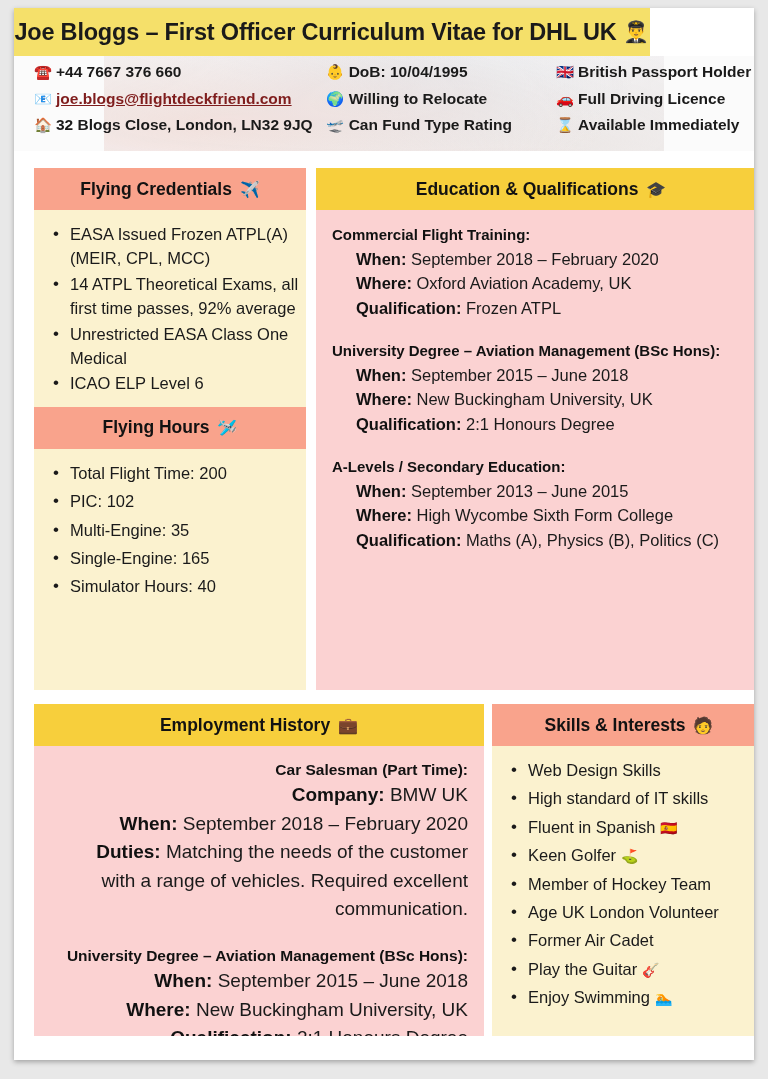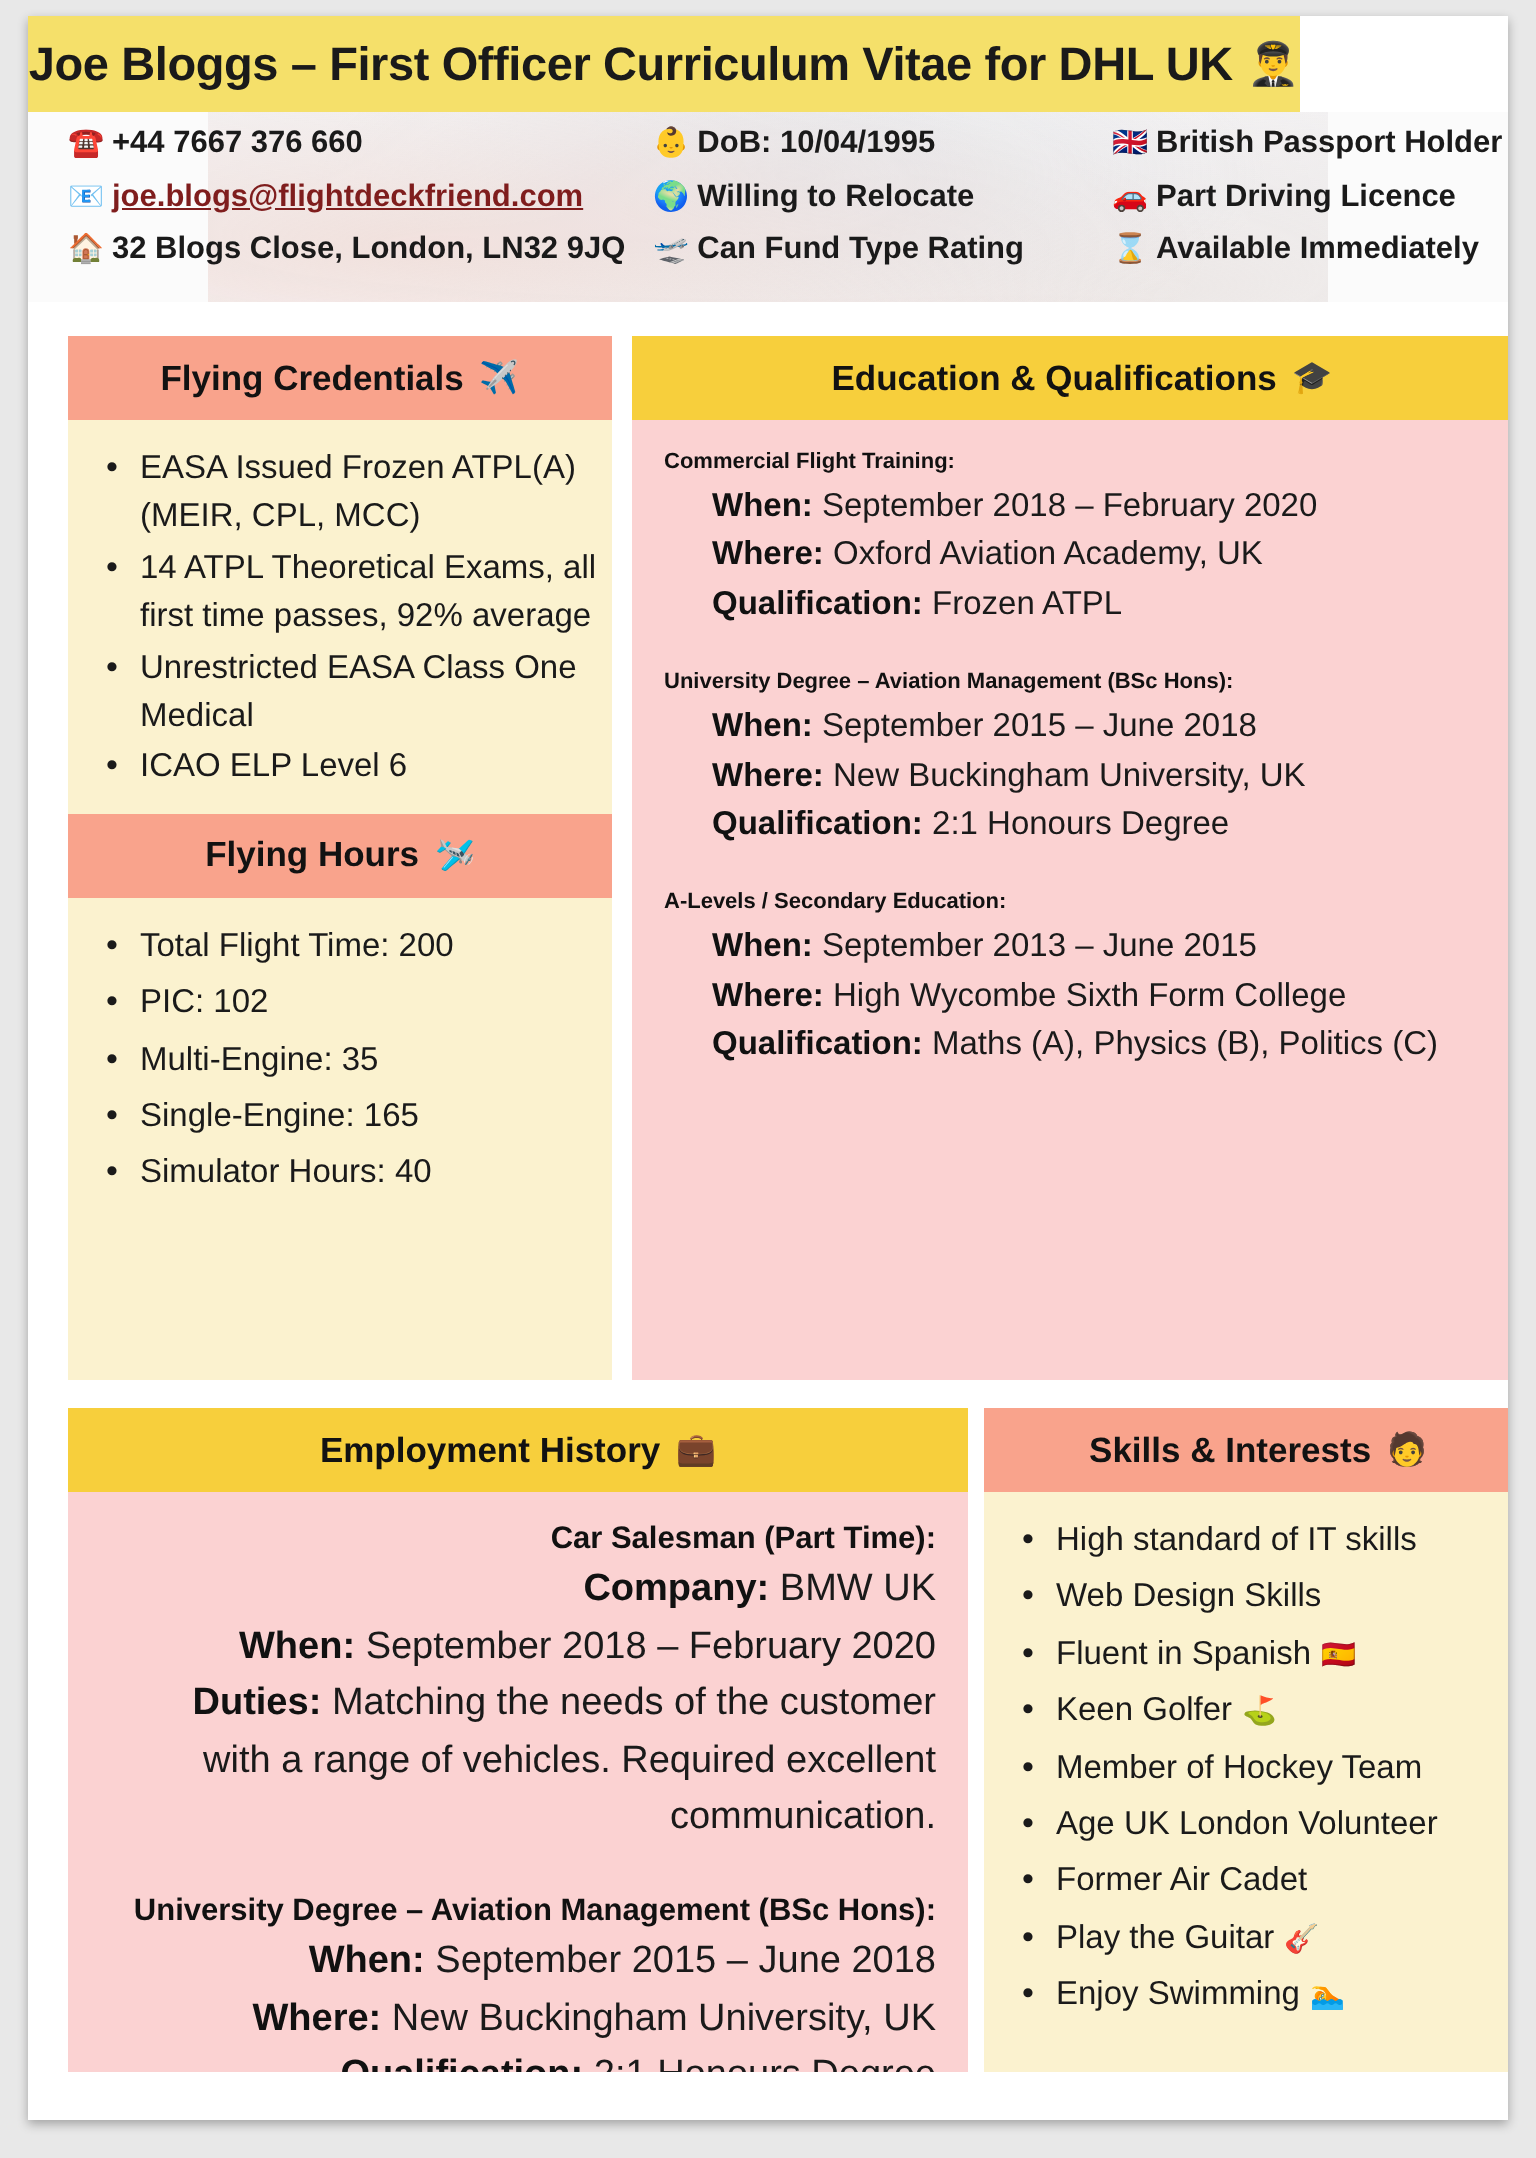--- a/index.html
+++ b/index.html
@@ -164,21 +164,21 @@
   ul.bul.tight li { margin-bottom: 4px; }
   .li-emoji { margin-left: 5px; font-size: 14px; }
 
   
   .detail-wrap {
     padding: 14px 14px 10px 16px;
   }
   .detail-block { margin-bottom: 20px; }
   .detail-block:last-child { margin-bottom: 0; }
   .detail-title {
-    font-size: 11px;
+    font-size: 15px;
     font-weight: bold;
     color: #111;
     line-height: 1.45;
     margin-bottom: 1px;
     padding-left: 0px;
     text-indent: 0;
   }
   .detail-title.hanging { padding-left: 22px; text-indent: -22px; }
   .detail-line {
     font-size: 16.5px;
@@ -251,21 +251,21 @@
         </div>
       </div>
 
       <div class="contact-col c3">
         <div class="contact-row">
           <span class="contact-ico">🇬🇧</span>
           <span class="contact-txt">British Passport Holder</span>
         </div>
         <div class="contact-row">
           <span class="contact-ico">🚗</span>
-          <span class="contact-txt">Part Driving Licence</span>
+          <span class="contact-txt">Full Driving Licence</span>
         </div>
         <div class="contact-row">
           <span class="contact-ico">⌛</span>
           <span class="contact-txt">Available Immediately</span>
         </div>
       </div>
 
     </div>
   </div>
 
@@ -403,22 +403,22 @@
   </div>
 
   <div class="card body-cream" id="card-skills">
 
     <div class="card-head head-salmon">
       <span>Skills &amp; Interests</span>
       <span class="head-emoji">🧑</span>
     </div>
 
     <ul class="bul tight">
+      <li><span>Web Design Skills</span><span class="li-emoji"></span></li>
       <li><span>High standard of IT skills</span><span class="li-emoji"></span></li>
-      <li><span>Web Design Skills</span><span class="li-emoji"></span></li>
       <li><span>Fluent in Spanish</span><span class="li-emoji">🇪🇸</span></li>
       <li><span>Keen Golfer</span><span class="li-emoji">⛳</span></li>
       <li><span>Member of Hockey Team</span><span class="li-emoji"></span></li>
       <li><span>Age UK London Volunteer</span><span class="li-emoji"></span></li>
       <li><span>Former Air Cadet</span><span class="li-emoji"></span></li>
       <li><span>Play the Guitar</span><span class="li-emoji">🎸</span></li>
       <li><span>Enjoy Swimming</span><span class="li-emoji">🏊</span></li>
     </ul>
 
   </div>

